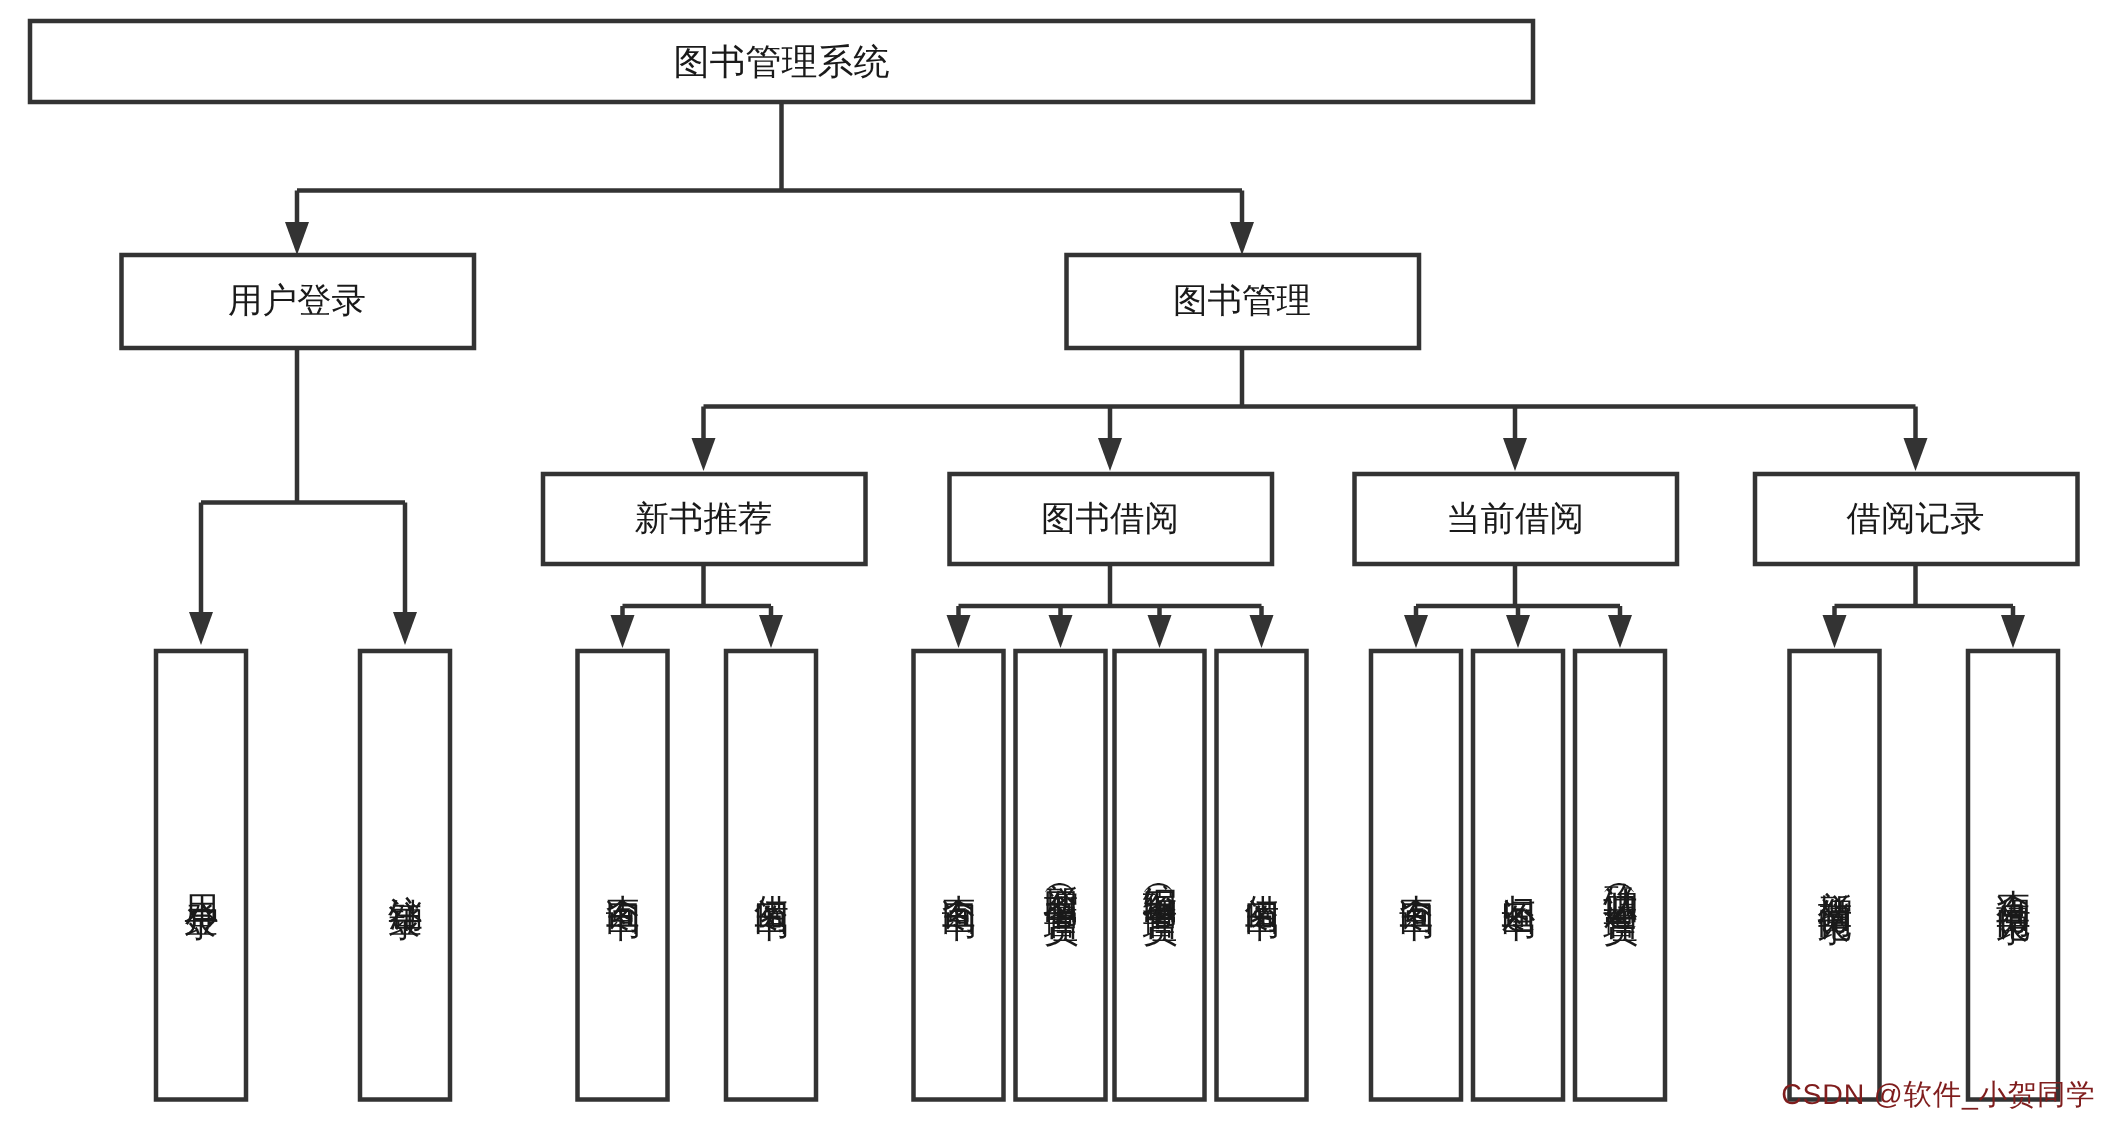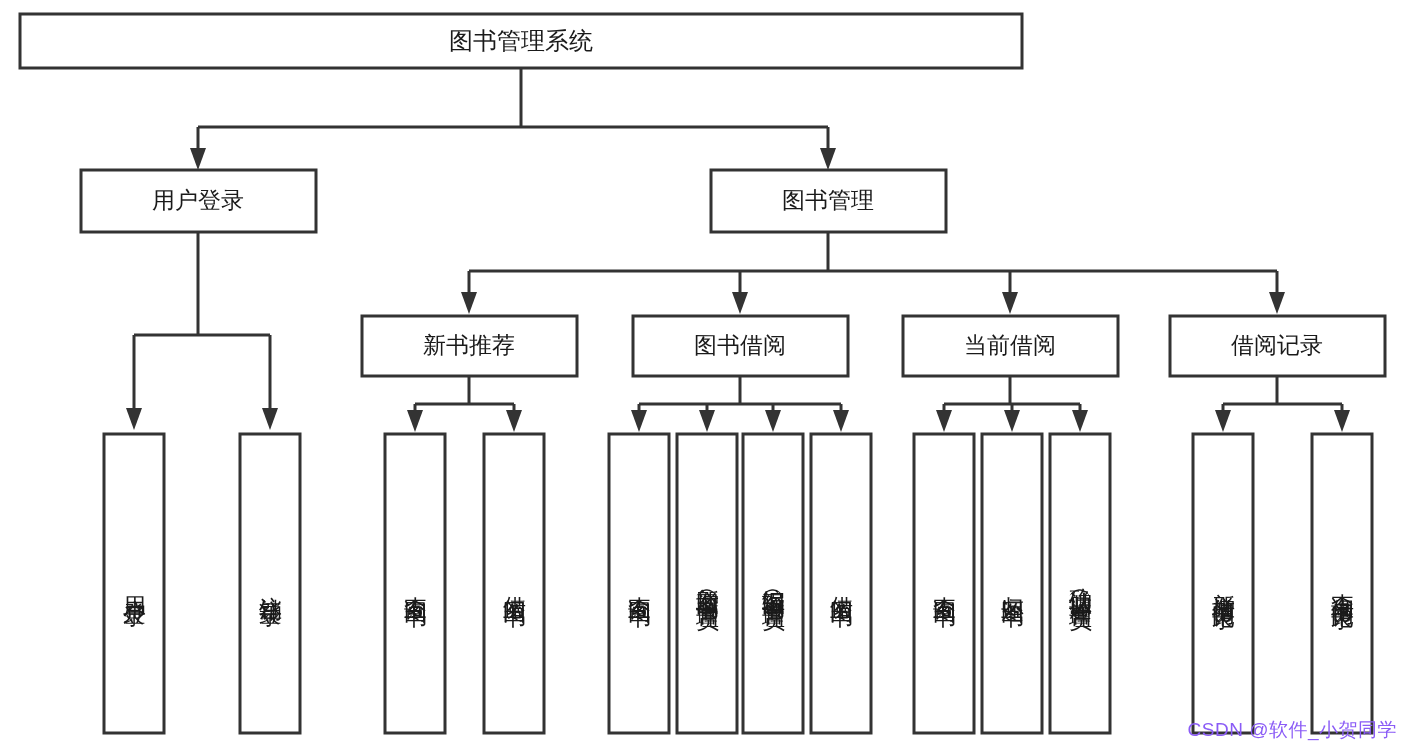--- a/index.html
+++ b/index.html
@@ -70,21 +70,21 @@
     white-space: nowrap;
     pointer-events: none;
     user-select: none;
   }
   .watermark {
     position: absolute;
     right: 8px;
     bottom: 4px;
     font-family: "Liberation Sans", "DejaVu Sans", sans-serif;
     font-size: 19px;
-    color: #8b5cf6;
+    color: #7f1d1d;
     letter-spacing: 0.5px;
     white-space: nowrap;
     user-select: none;
   }
 </style>
 </head>
 <body>
 
 <div id="diagram-root">
 

